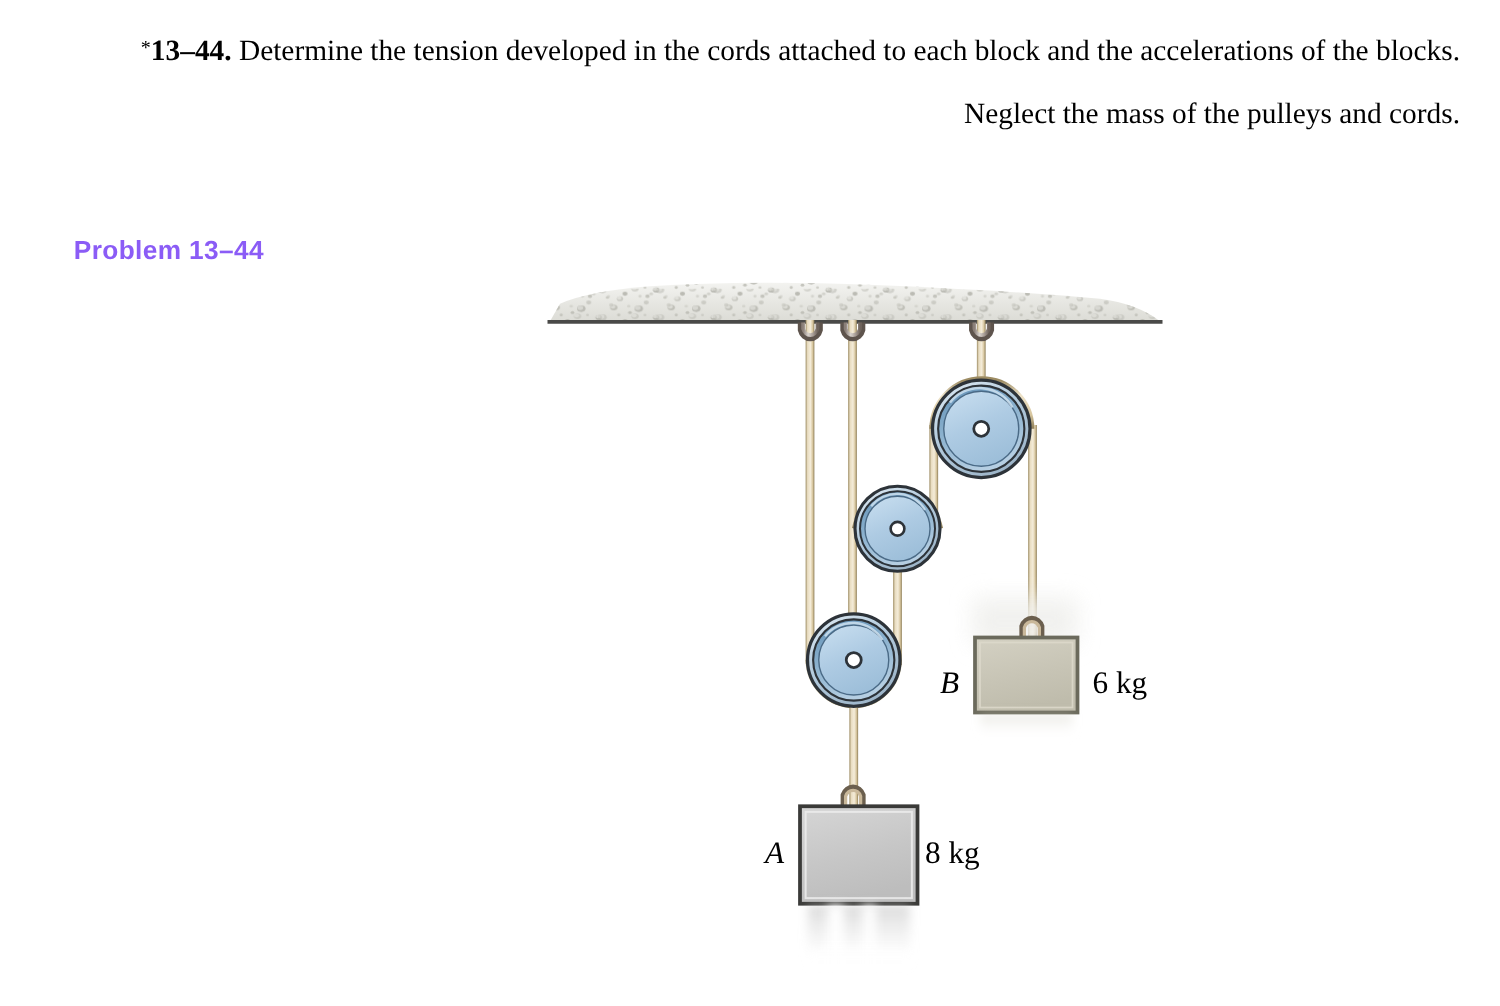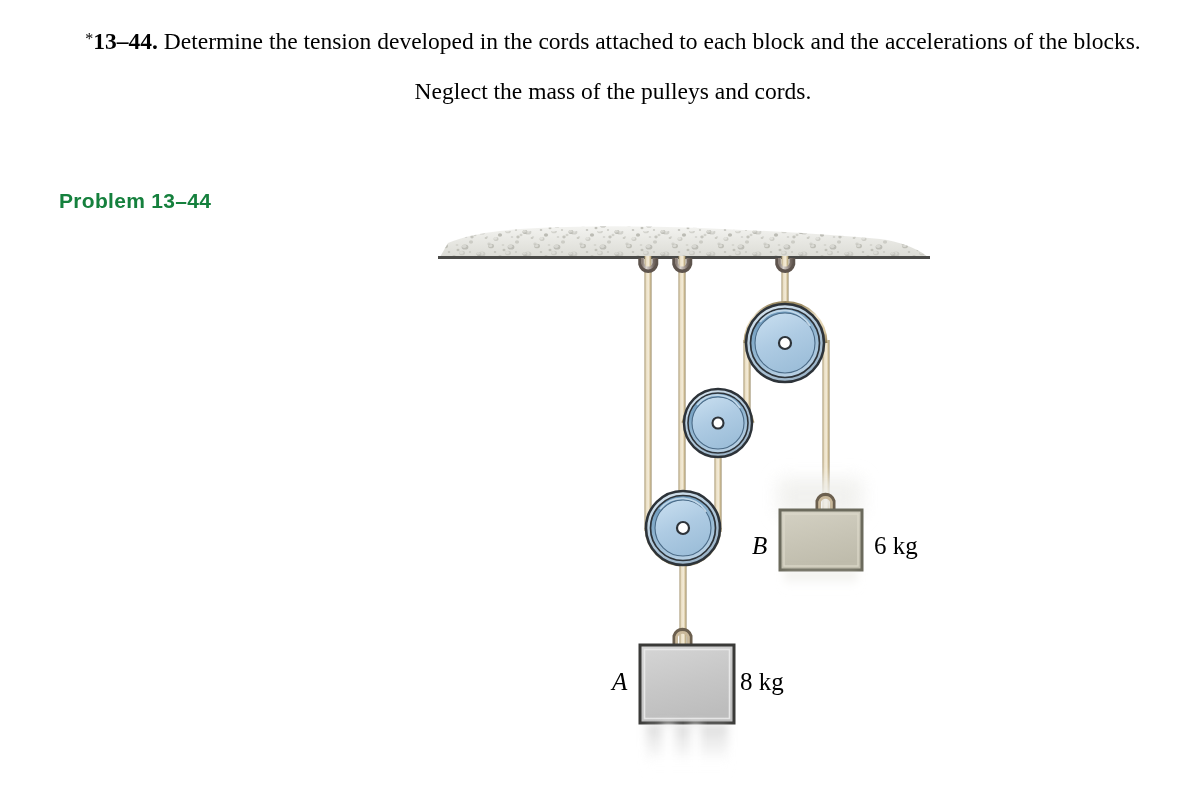--- a/index.html
+++ b/index.html
@@ -18,21 +18,21 @@
   
   #problem-statement {
     position: absolute;
     left: 58px;
     top: 14px;
     width: 1110px;
     font-family: "Liberation Serif", serif;
     font-size: 23.5px;
     line-height: 50px;
     color: #000000;
-    text-align: center;
+    text-align: right;
   }
   #problem-statement .star {
     font-size: 16px;
     vertical-align: 5px;
   }
   #problem-statement .num {
     font-weight: bold;
   }
 
   
@@ -70,21 +70,21 @@
     font-family: "Liberation Serif", serif;
     font-size: 25px;
     fill: #000000;
   }
 </style>
 </head>
 <body>
 
 <div id="problem-statement"><span class="star">*</span><span class="num">13–44.</span><span> Determine the tension developed in the cords attached to each block and the accelerations of the blocks. Neglect the mass of the pulleys and cords.</span></div>
 
-<div id="problem-caption" style="color: #15803d;">Problem 13–44</div>
+<div id="problem-caption" style="color: #8b5cf6;">Problem 13–44</div>
 
 <div id="figure">
 <svg width="1200" height="805" viewBox="0 0 1200 805" xmlns="http://www.w3.org/2000/svg">
   <defs>
 
     <linearGradient id="cordGrad" x1="0" y1="0" x2="1" y2="0">
       <stop offset="0%" stop-color="#9d8c63"></stop>
       <stop offset="22%" stop-color="#e8dcc0"></stop>
       <stop offset="55%" stop-color="#f4ecd9"></stop>
       <stop offset="80%" stop-color="#d8c7a0"></stop>

